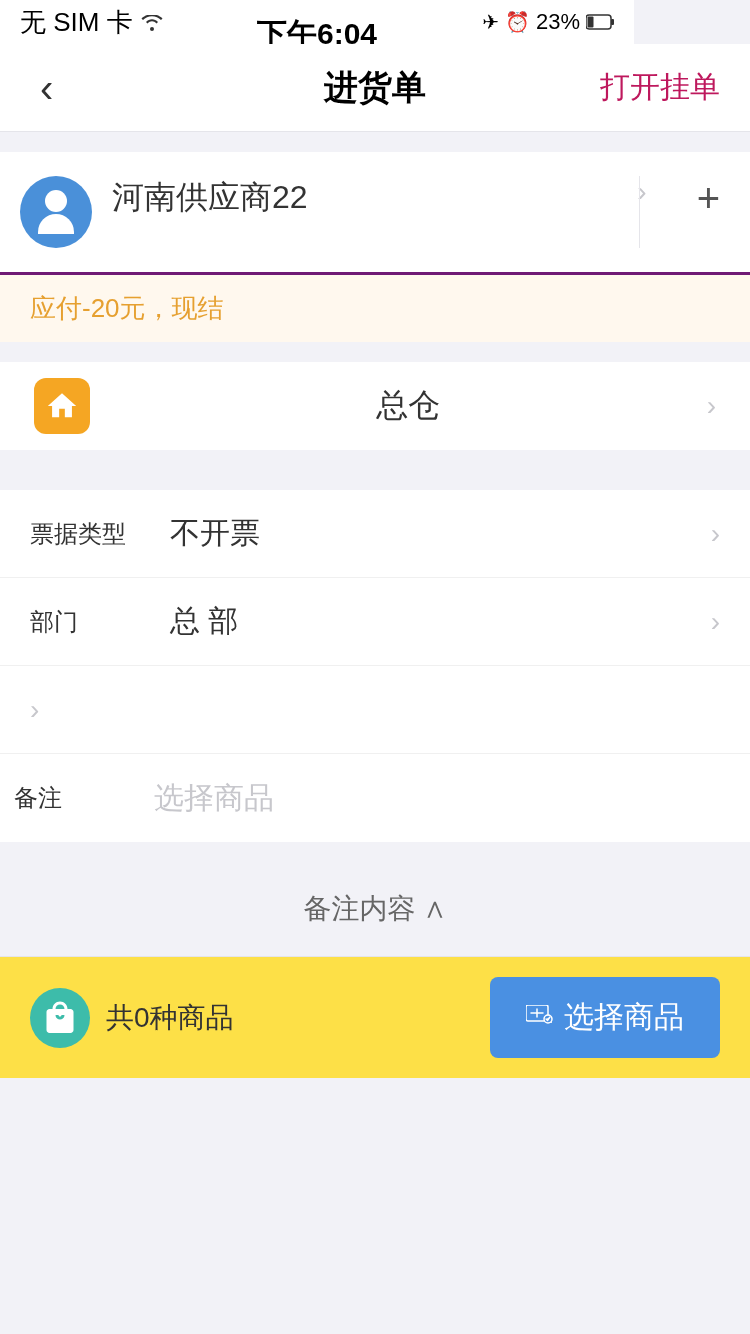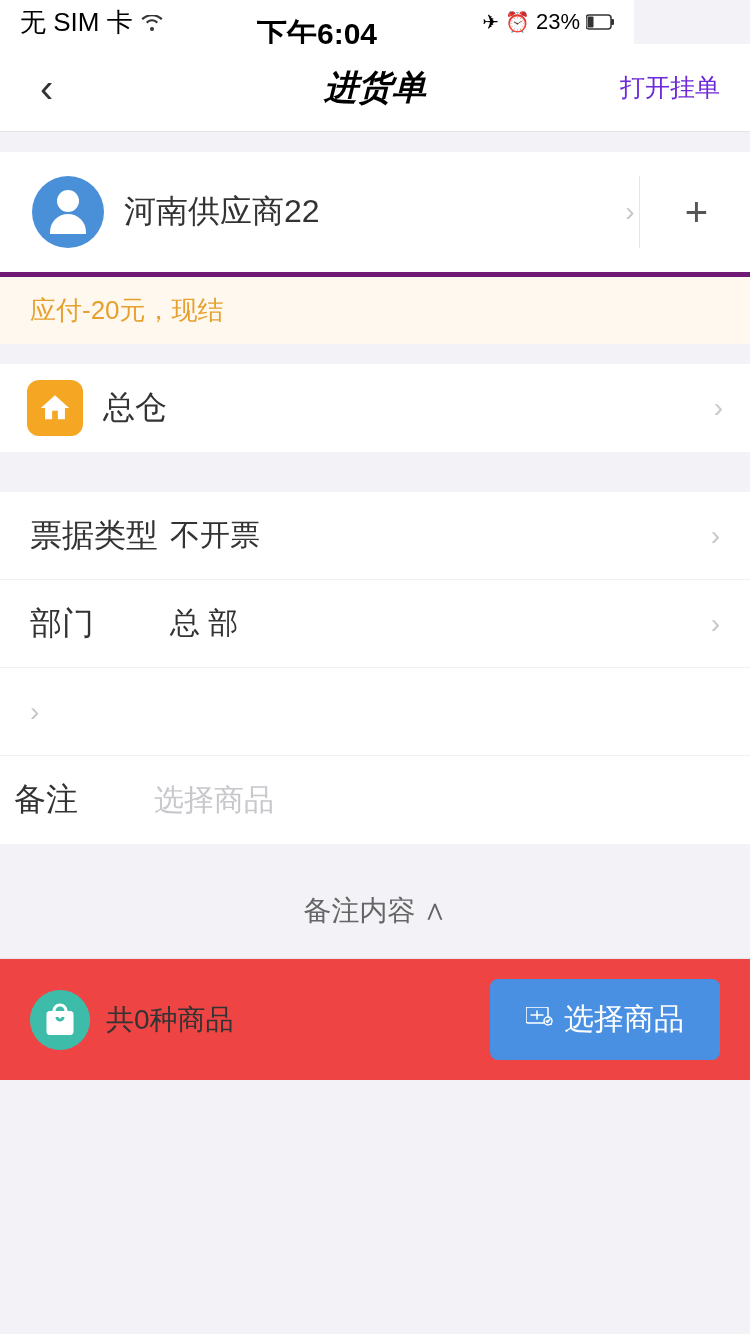--- a/index.html
+++ b/index.html
@@ -63,45 +63,43 @@
       padding: 10px;
       line-height: 1;
     }
     .nav-title {
       font-size: 34px;
       font-weight: 600;
       color: #000;
       position: absolute;
       left: 50%;
       transform: translateX(-50%);
-      font-style: italic;
     }
     .nav-action {
-      font-size: 25px;
-      color: #6d28d9;
+      font-size: 30px;
+      color: #be185d;
       cursor: pointer;
     }
 
     
     .section-divider {
       height: 20px;
       background: #f2f2f7;
     }
 
     
     .card-section {
       background: #fff;
       margin-bottom: 0;
     }
 
     
     .supplier-row {
       display: flex;
-      align-items: center;
-      padding: 24px 32px;
+      padding: 24px 20px;
       background: #fff;
       position: relative;
     }
     .supplier-avatar {
       width: 72px;
       height: 72px;
       border-radius: 50%;
       background: #4a90d9;
       display: flex;
       align-items: center;
@@ -154,21 +152,21 @@
       width: 1px;
       background: #e5e5ea;
     }
 
     
     .notice-bar {
       background: #fff8ee;
       padding: 16px 30px;
       font-size: 26px;
       color: #e6a030;
-      border-top: 5px solid #701a75;
+      border-top: 3px solid #701a75;
     }
 
     
     .form-section {
       background: #fff;
       margin-top: 20px;
     }
     .form-row {
       display: flex;
       align-items: center;
@@ -176,21 +174,21 @@
       height: 88px;
       border-bottom: 1px solid #f0f0f0;
       cursor: pointer;
       position: relative;
     }
     .form-row:last-child {
       border-bottom: none;
       padding-left: 14px;
     }
     .form-label {
-      font-size: 32px;
+      font-size: 24px;
       color: #333;
       width: 140px;
       flex-shrink: 0;
     }
     .form-value {
       font-size: 30px;
       color: #333;
       flex: 1;
     }
     .form-placeholder {
@@ -200,24 +198,25 @@
     }
     .form-chevron {
       color: #c7c7cc;
       font-size: 28px;
     }
 
     
     .warehouse-row {
       display: flex;
       align-items: center;
-      padding: 20px 27px;
+      padding: 20px 34px;
       height: 88px;
       background: #fff;
       cursor: pointer;
+      text-align: center;
     }
     .warehouse-icon {
       width: 56px;
       height: 56px;
       border-radius: 12px;
       background: #f5a623;
       display: flex;
       align-items: center;
       justify-content: center;
       margin-right: 20px;
@@ -246,21 +245,21 @@
       margin-top: 20px;
     }
     .collapse-btn {
       font-size: 28px;
       color: #666;
       cursor: pointer;
     }
 
     
     .bottom-bar {
-      background: #ef4444;
+      background: #fde047;
       padding: 20px 30px;
       display: flex;
       align-items: center;
       justify-content: space-between;
       margin-top: 0;
       border-top: 1px solid #e5e5ea;
     }
     .product-count-area {
       display: flex;
       align-items: center;

